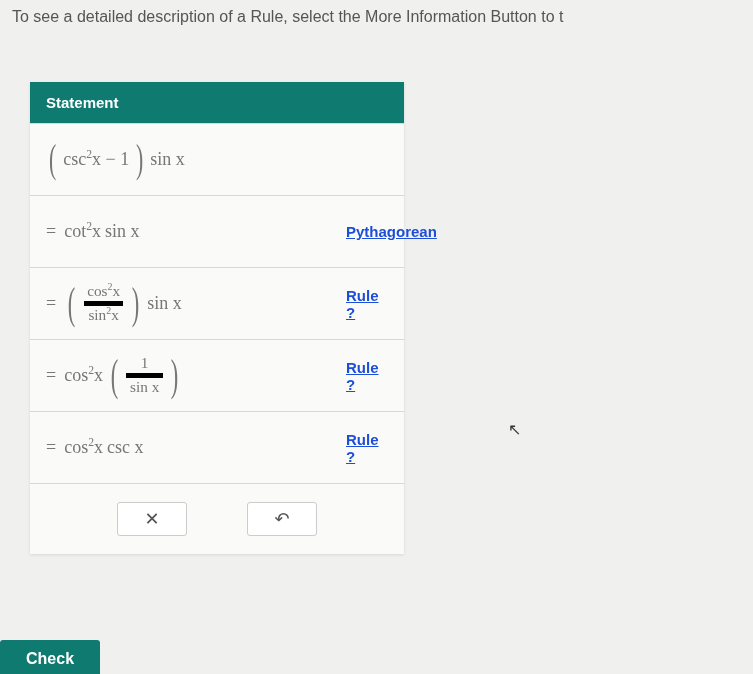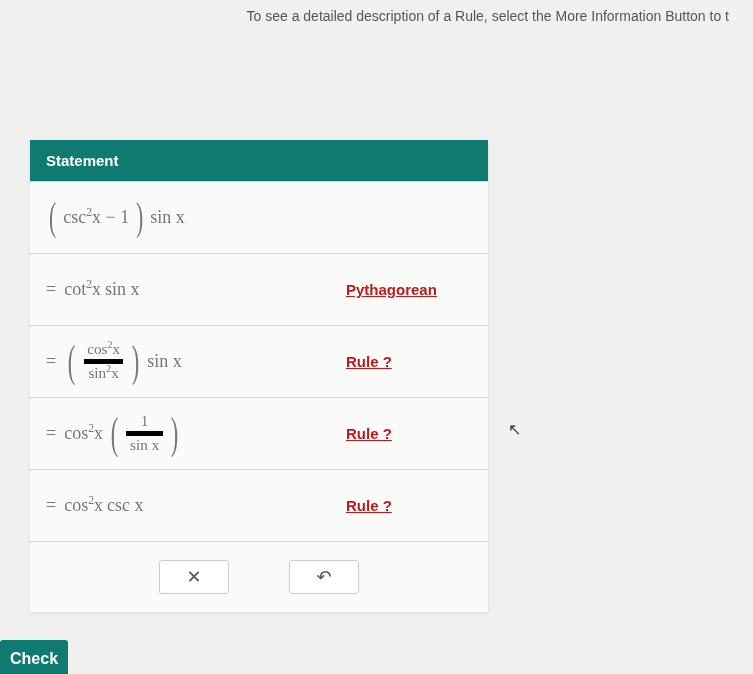--- a/index.html
+++ b/index.html
@@ -5,29 +5,28 @@
     * { box-sizing: border-box; margin: 0; padding: 0; }
     body {
       font-family: Arial, Helvetica, sans-serif;
       background: #f0f0ef;
       width: 753px;
       height: 674px;
       overflow: hidden;
       position: relative;
     }
     .instruction {
-      padding: 8px 24px;
-      font-size: 14px;
+      padding: 8px 12px;
+      font-size: 16px;
       color: #555;
       white-space: nowrap;
-      text-align: right;
     }
     .proof-table {
-      margin: 108px 0 0 30px;
-      width: 458px;
+      margin: 48px 0 0 30px;
+      width: 374px;
       background: #fafaf9;
       box-shadow: 0 1px 3px rgba(0,0,0,0.1);
     }
     .thead {
       display: flex;
       background: #0e7a70;
       color: #fff;
       font-weight: bold;
       font-size: 15px;
     }
@@ -54,21 +53,21 @@
       display: flex;
       align-items: center;
       gap: 4px;
     }
     .td-rule {
       flex: 1;
       padding: 10px 16px;
       font-size: 15px;
     }
     .rule-link {
-      color: #b91c1c;
+      color: #1d4ed8;
       text-decoration: underline;
       cursor: pointer;
       font-weight: bold;
     }
     .sup { font-size: 0.65em; position: relative; top: -0.6em; }
     .paren-l, .paren-r {
       font-size: 2.2em;
       font-weight: 100;
       line-height: 0.8;
       font-family: 'Times New Roman', serif;
@@ -114,21 +113,21 @@
       cursor: pointer;
       font-size: 18px;
       color: #555;
     }
     .check-btn {
       position: absolute;
       left: 0;
       bottom: 0;
       background: #0e7a70;
       color: #fff;
-      padding: 10px 10px 6px;
+      padding: 10px 26px 6px;
       font-size: 16px;
       font-weight: bold;
       border-radius: 3px 3px 0 0;
       cursor: pointer;
     }
     .cursor-arrow {
       position: absolute;
       left: 508px;
       top: 420px;
       font-size: 16px;

